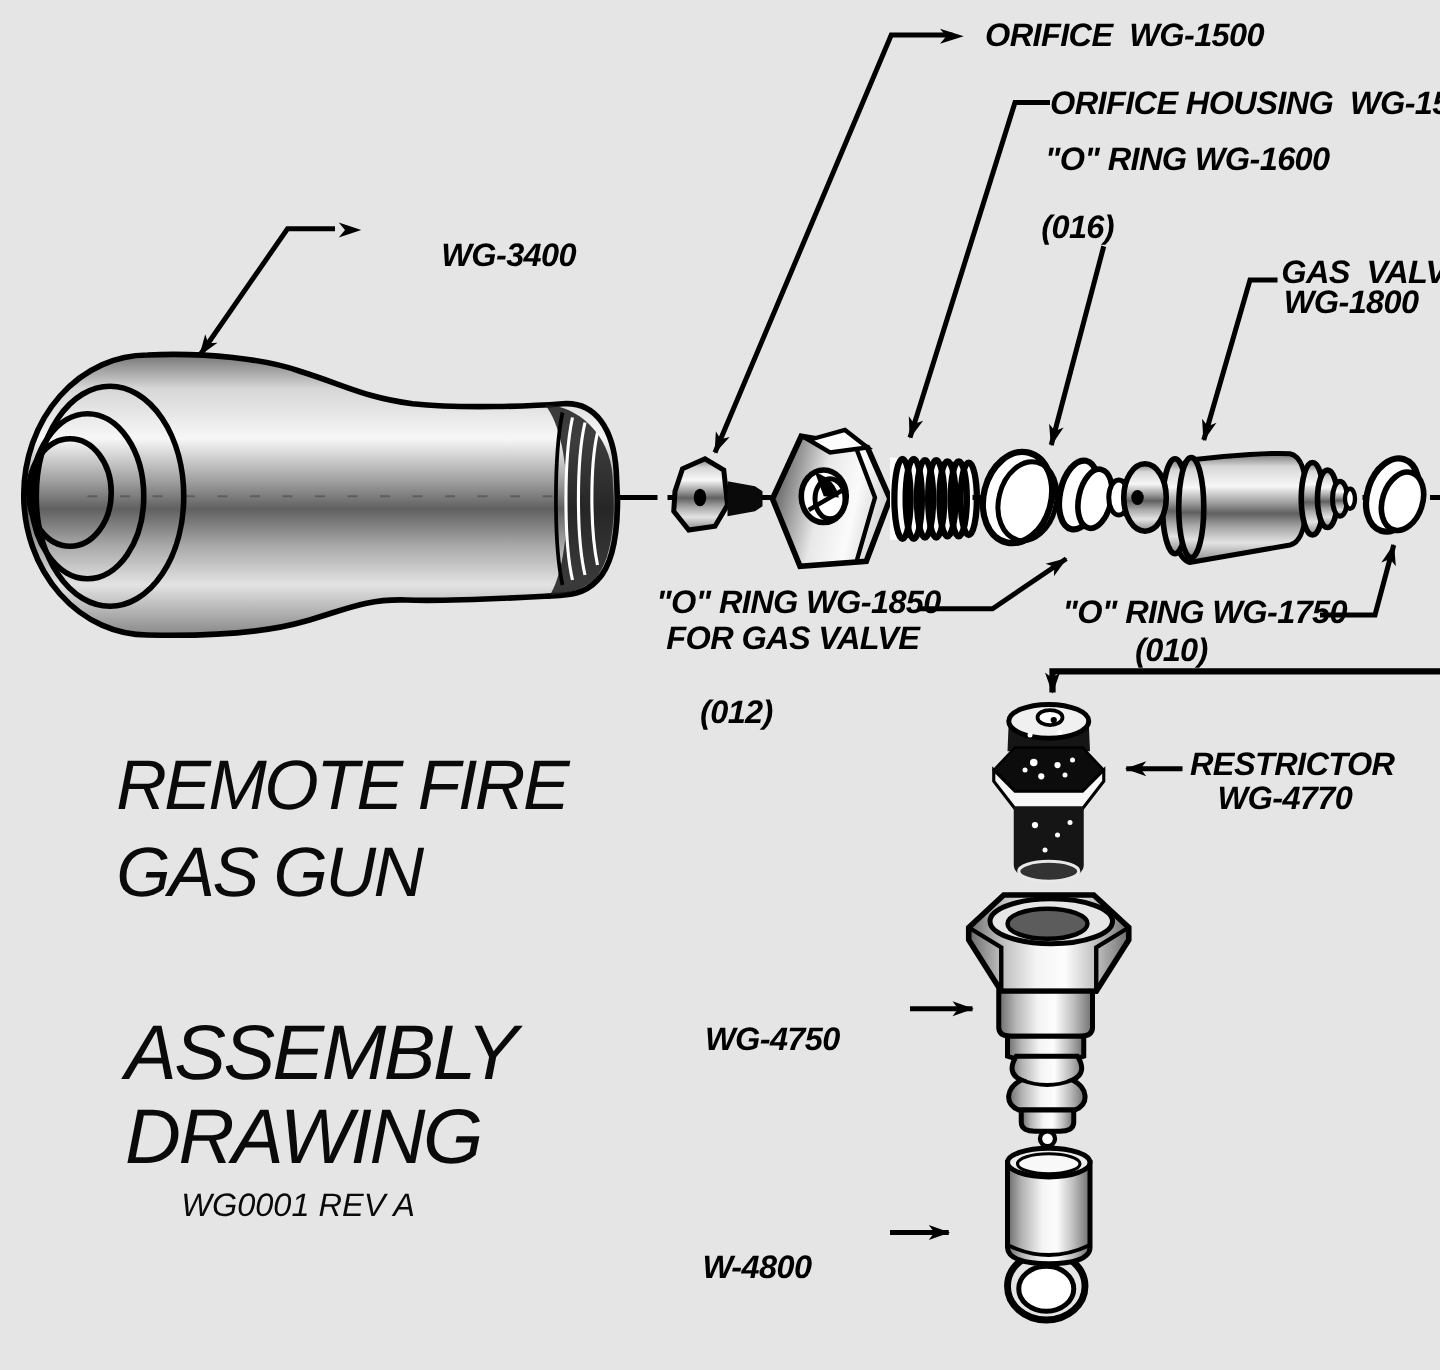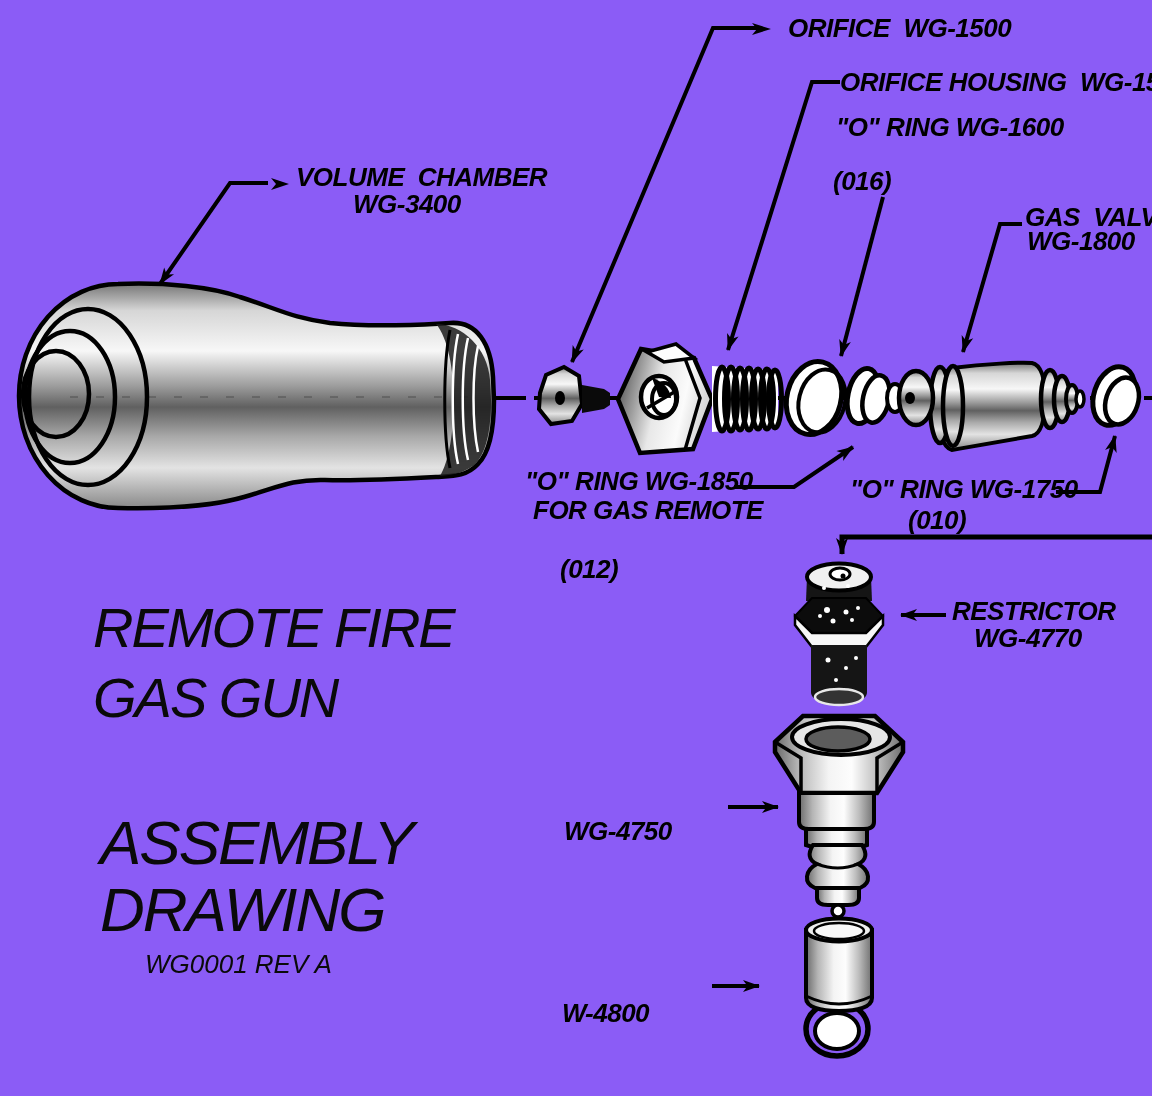--- a/index.html
+++ b/index.html
@@ -1,16 +1,16 @@
 <!DOCTYPE html>
 <html><head>
 <meta charset="utf-8">
 <style>
   html,body{margin:0;padding:0;background:#fff;}
-  .stage{position:relative;width:1152px;height:1096px;background:#8b5cf6;overflow:hidden;
+  .stage{position:relative;width:1152px;height:1096px;background:#e5e5e5;overflow:hidden;
          font-family:"Liberation Sans",sans-serif;}
   .stage svg{position:absolute;left:0;top:0;}
   .lbl{position:absolute;font-style:italic;font-weight:700;font-size:26px;line-height:1;
        color:#000;white-space:pre;letter-spacing:-0.5px;}
   .ttl{position:absolute;font-style:italic;font-weight:400;font-size:56px;line-height:1;
        color:#0a0a0a;white-space:pre;letter-spacing:-2px;}
   .ttl-big{font-size:62px;}
   .doc{position:absolute;font-style:italic;font-weight:400;font-size:26px;line-height:1;
        color:#0a0a0a;white-space:pre;}
   
@@ -213,24 +213,23 @@
     <ellipse cx="839" cy="931" rx="25" ry="8" fill="#f8f8f8" stroke="#000" stroke-width="2.5"></ellipse>
   </g>
 </svg>
 
   <div class="lbl l-or">ORIFICE  WG-1500</div>
   <div class="lbl l-oh">ORIFICE HOUSING  WG-1550</div>
   <div class="lbl l-o16a">"O" RING WG-1600</div>
   <div class="lbl l-o16c">(016)</div>
   <div class="lbl l-gv1">GAS  VALVE</div>
   <div class="lbl l-gv2">WG-1800</div>
-  <div class="lbl l-vc1">VOLUME  CHAMBER</div>
   <div class="lbl l-vc2">WG-3400</div>
   <div class="lbl l-o18a">"O" RING WG-1850</div>
-  <div class="lbl l-o18b">FOR GAS REMOTE</div>
+  <div class="lbl l-o18b">FOR GAS VALVE</div>
   <div class="lbl l-o18c">(012)</div>
   <div class="lbl l-o17a">"O" RING WG-1750</div>
   <div class="lbl l-o17b">(010)</div>
   <div class="lbl l-res1">RESTRICTOR</div>
   <div class="lbl l-res2">WG-4770</div>
   <div class="lbl l-hc2">WG-4750</div>
   <div class="lbl l-cc2">W-4800</div>
 
   <div class="ttl t1">REMOTE FIRE</div>
   <div class="ttl t2">GAS GUN</div>

